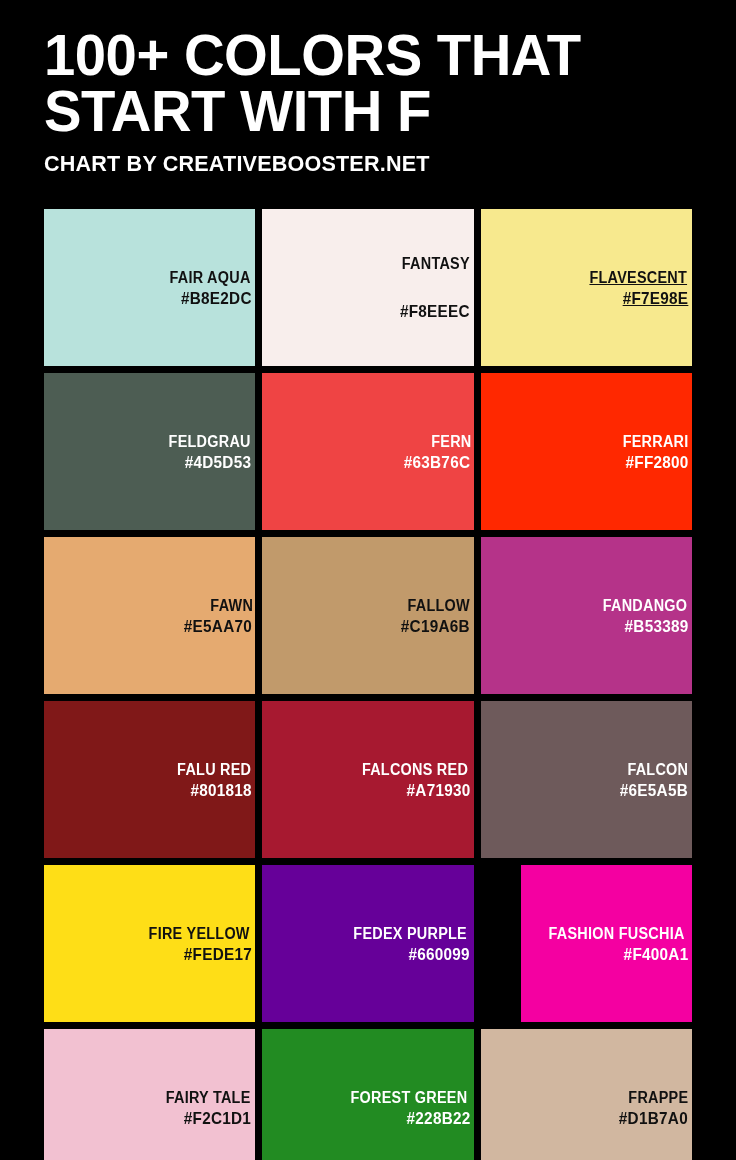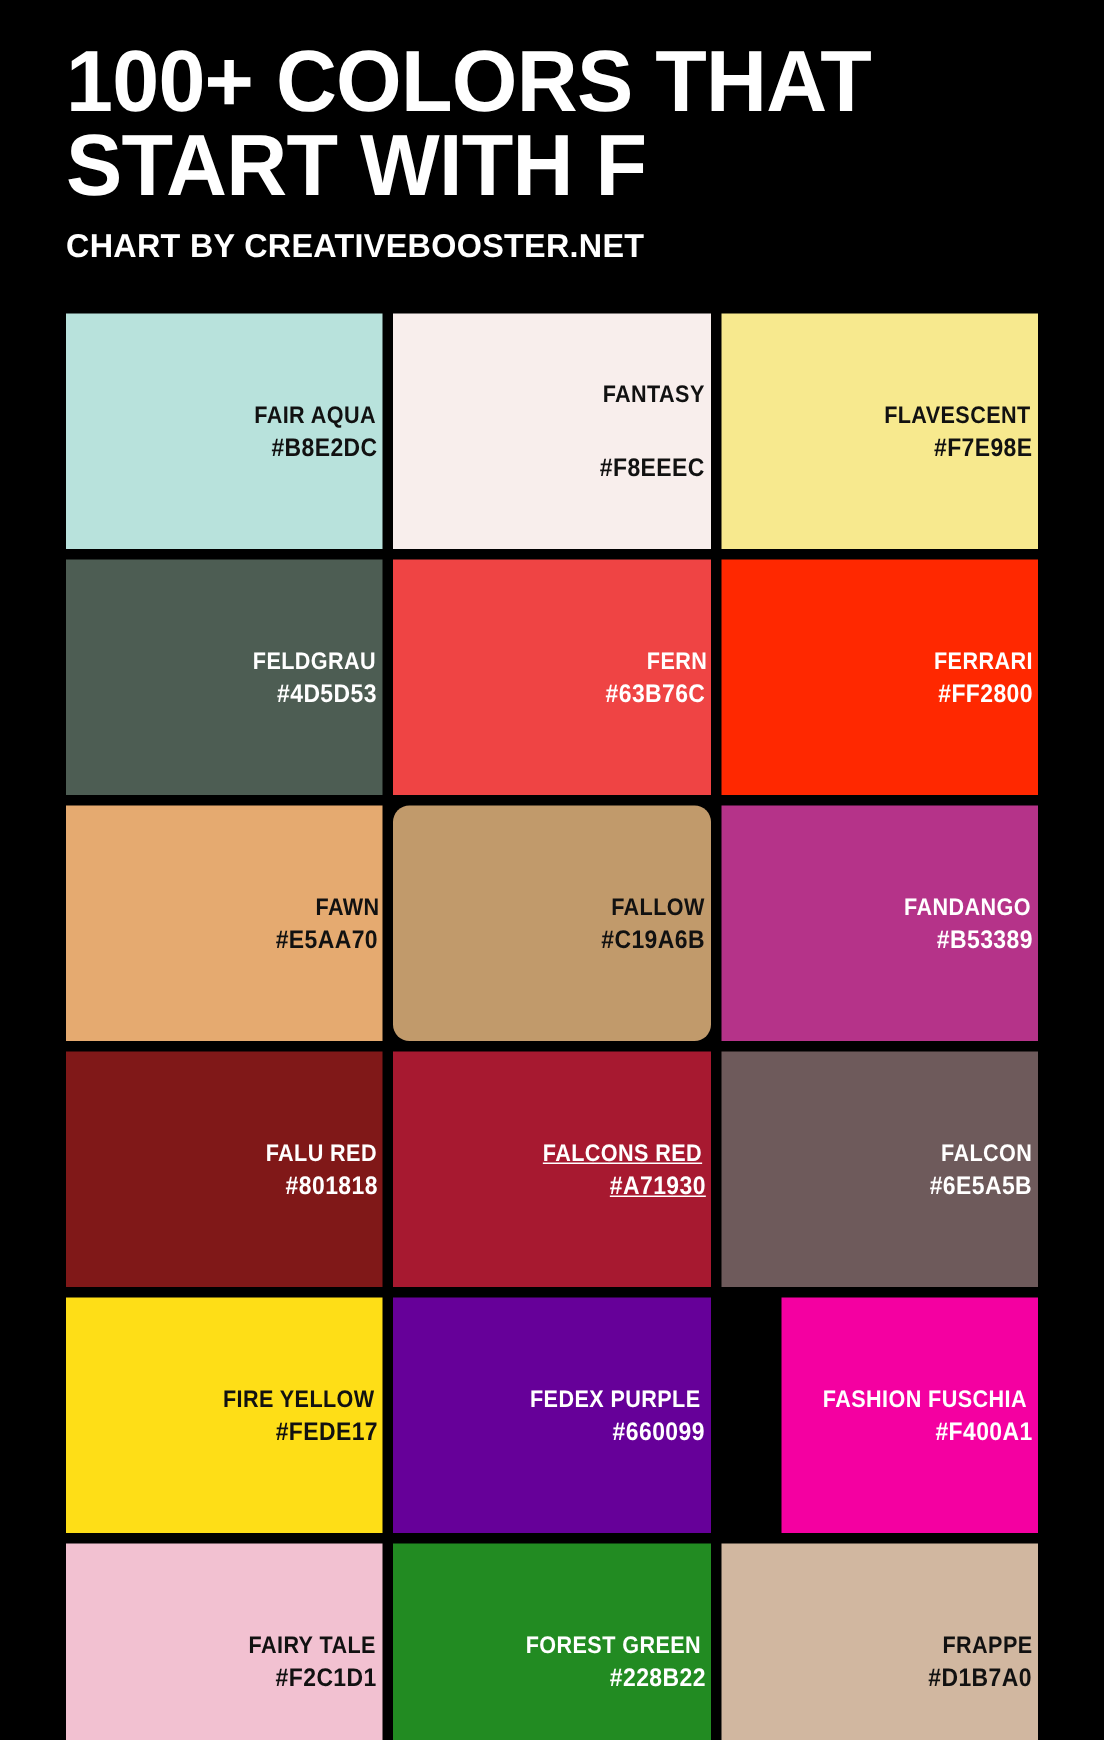--- a/index.html
+++ b/index.html
@@ -102,53 +102,53 @@
 
   <div class="grid" id="swatch-grid">
       <div class="swatch" style="background: rgb(184, 226, 220); color: rgb(17, 17, 17);">
         <div class="swatch-name">FAIR AQUA</div>
         <div class="swatch-hex">#B8E2DC</div>
       </div>
       <div class="swatch" style="background: rgb(248, 238, 236); color: rgb(17, 17, 17); gap: 27px;">
         <div class="swatch-name">FANTASY</div>
         <div class="swatch-hex">#F8EEEC</div>
       </div>
-      <div class="swatch" style="background: rgb(247, 233, 142); color: rgb(17, 17, 17);">
+      <div class="swatch" style="background: rgb(247, 233, 142); color: rgb(17, 17, 17); text-decoration: underline;">
         <div class="swatch-name">FLAVESCENT</div>
         <div class="swatch-hex">#F7E98E</div>
       </div>
       <div class="swatch" style="background: rgb(77, 93, 83); color: rgb(255, 255, 255);">
         <div class="swatch-name">FELDGRAU</div>
         <div class="swatch-hex">#4D5D53</div>
       </div>
       <div class="swatch" style="background: #ef4444; color: rgb(255, 255, 255);">
         <div class="swatch-name">FERN</div>
         <div class="swatch-hex">#63B76C</div>
       </div>
       <div class="swatch" style="background: rgb(255, 40, 0); color: rgb(255, 255, 255);">
         <div class="swatch-name">FERRARI</div>
         <div class="swatch-hex">#FF2800</div>
       </div>
       <div class="swatch" style="background: rgb(229, 170, 112); color: rgb(17, 17, 17);">
         <div class="swatch-name">FAWN</div>
         <div class="swatch-hex">#E5AA70</div>
       </div>
-      <div class="swatch" style="background: rgb(193, 154, 107); color: rgb(17, 17, 17); border-radius: 11px;">
+      <div class="swatch" style="background: rgb(193, 154, 107); color: rgb(17, 17, 17);">
         <div class="swatch-name">FALLOW</div>
         <div class="swatch-hex">#C19A6B</div>
       </div>
       <div class="swatch" style="background: rgb(181, 51, 137); color: rgb(255, 255, 255);">
         <div class="swatch-name">FANDANGO</div>
         <div class="swatch-hex">#B53389</div>
       </div>
       <div class="swatch" style="background: rgb(128, 24, 24); color: rgb(255, 255, 255);">
         <div class="swatch-name">FALU RED</div>
         <div class="swatch-hex">#801818</div>
       </div>
-      <div class="swatch" style="background: rgb(167, 25, 48); color: rgb(255, 255, 255); text-decoration: underline;">
+      <div class="swatch" style="background: rgb(167, 25, 48); color: rgb(255, 255, 255);">
         <div class="swatch-name">FALCONS RED</div>
         <div class="swatch-hex">#A71930</div>
       </div>
       <div class="swatch" style="background: rgb(110, 90, 91); color: #ffffff;">
         <div class="swatch-name">FALCON</div>
         <div class="swatch-hex">#6E5A5B</div>
       </div>
       <div class="swatch" style="background: rgb(254, 222, 23); color: rgb(17, 17, 17);">
         <div class="swatch-name">FIRE YELLOW</div>
         <div class="swatch-hex">#FEDE17</div>

